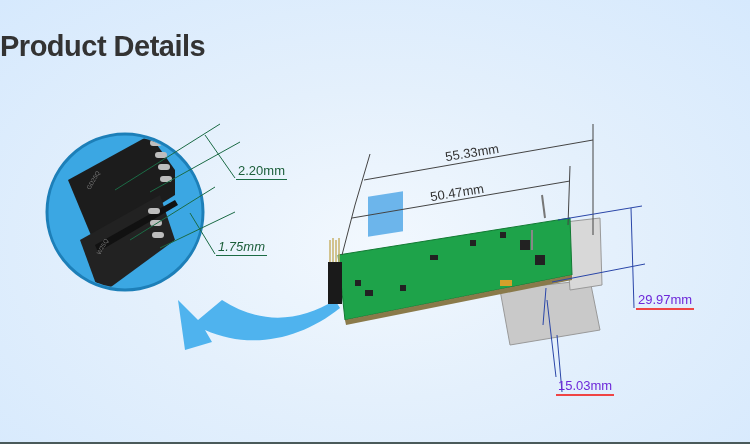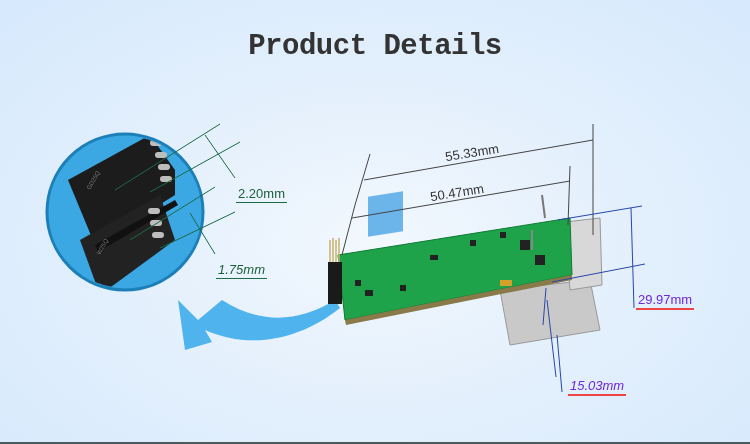--- a/index.html
+++ b/index.html
@@ -1,24 +1,24 @@
 <!DOCTYPE html>
 <html><head>
 <meta charset="utf-8">
 <style>
   html,body{margin:0;padding:0;}
   body{width:750px;height:444px;overflow:hidden;position:relative;
     background:radial-gradient(ellipse at 50% 55%, #f2f8fe 0%, #e4f0fc 45%, #d6e9fd 100%);
     font-family:"Liberation Sans",sans-serif;}
   .bottom-bar{position:absolute;left:0;right:0;bottom:0;height:2px;background:#4a5a5a;}
-  .title{position:absolute;left:0;right:0;top:30px;text-align:center;font-size:29px;font-weight:bold;color:#333;
-    font-family:Liberation Mono, monospace;letter-spacing:-0.5px;}
+  .title{position:absolute;left:0;right:0;top:30px;text-align:left;font-size:29px;font-weight:bold;color:#333;
+    font-family:Liberation Sans, sans-serif;letter-spacing:-0.5px;}
   svg.scene{position:absolute;left:0;top:0;}
   .lbl{position:absolute;font-size:13px;white-space:nowrap;}
-  .lbl.green{color:#1b5e3a;border-bottom:1px solid #1b6b45;padding:0 2px 1px 2px;margin-top:23px;}
+  .lbl.green{color:#1b5e3a;border-bottom:1px solid #1b6b45;padding:0 2px 1px 2px;}
   .lbl.blue{color:#6d28d9;border-bottom:2px solid #ef4444;padding:0 2px 1px 2px;}
   .lbl.dark{color:#333;font-size:13px;}
 </style>
 </head>
 <body>
 
 <div class="title">Product Details</div>
 
 <svg class="scene" width="750" height="444">
 
@@ -109,15 +109,15 @@
     <line x1="547" y1="300" x2="556" y2="377"></line>
     <line x1="557" y1="335" x2="562" y2="392"></line>
   </g>
 </svg>
 
 <div class="lbl green" style="left:236px;top:163px;">2.20mm</div>
 <div class="lbl green" style="left:216px;top:239px;font-style:italic;">1.75mm</div>
 <div class="lbl dark" style="left:445px;top:145px;transform:rotate(-9deg);">55.33mm</div>
 <div class="lbl dark" style="left:430px;top:185px;transform:rotate(-9deg);">50.47mm</div>
 <div class="lbl blue" style="left:636px;top:292px;">29.97mm</div>
-<div class="lbl blue" style="left:568px;top:378px;font-style:italic;">15.03mm</div>
+<div class="lbl blue" style="left:556px;top:378px;">15.03mm</div>
 
 <div class="bottom-bar"></div>
 
 </body></html>

